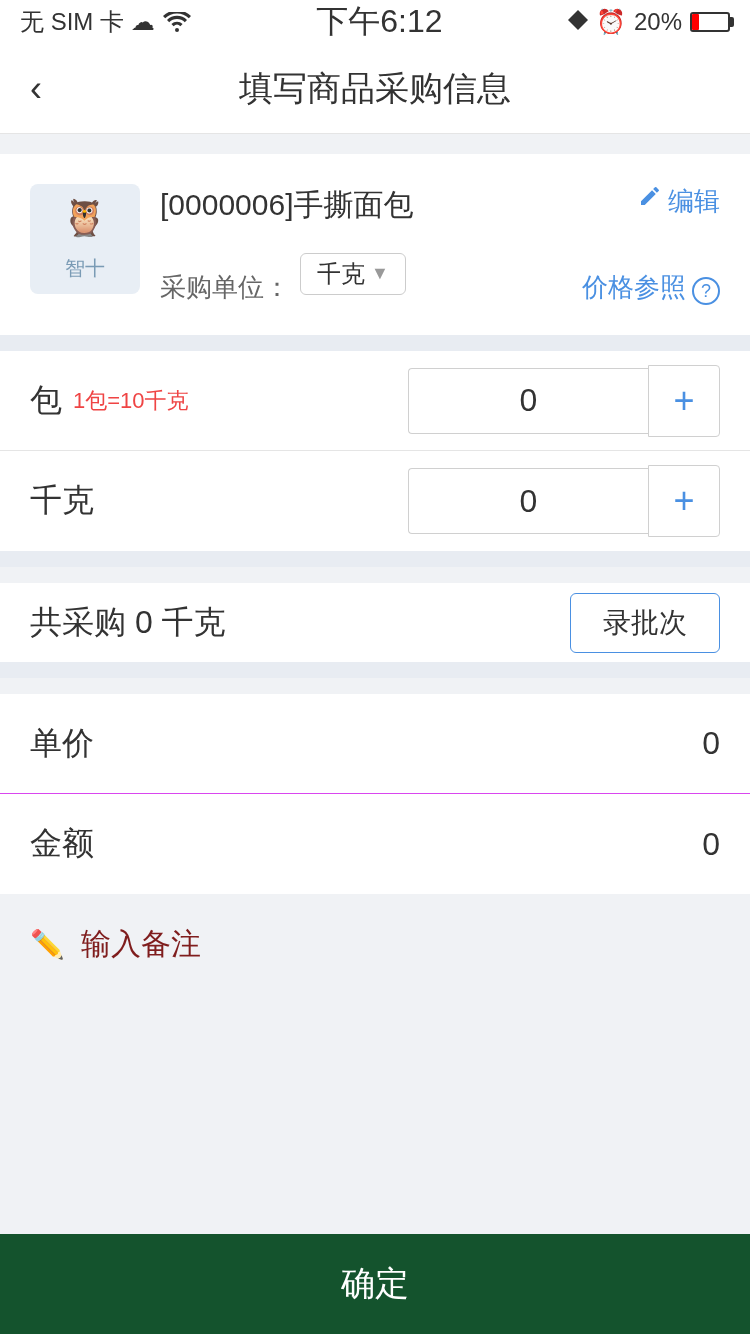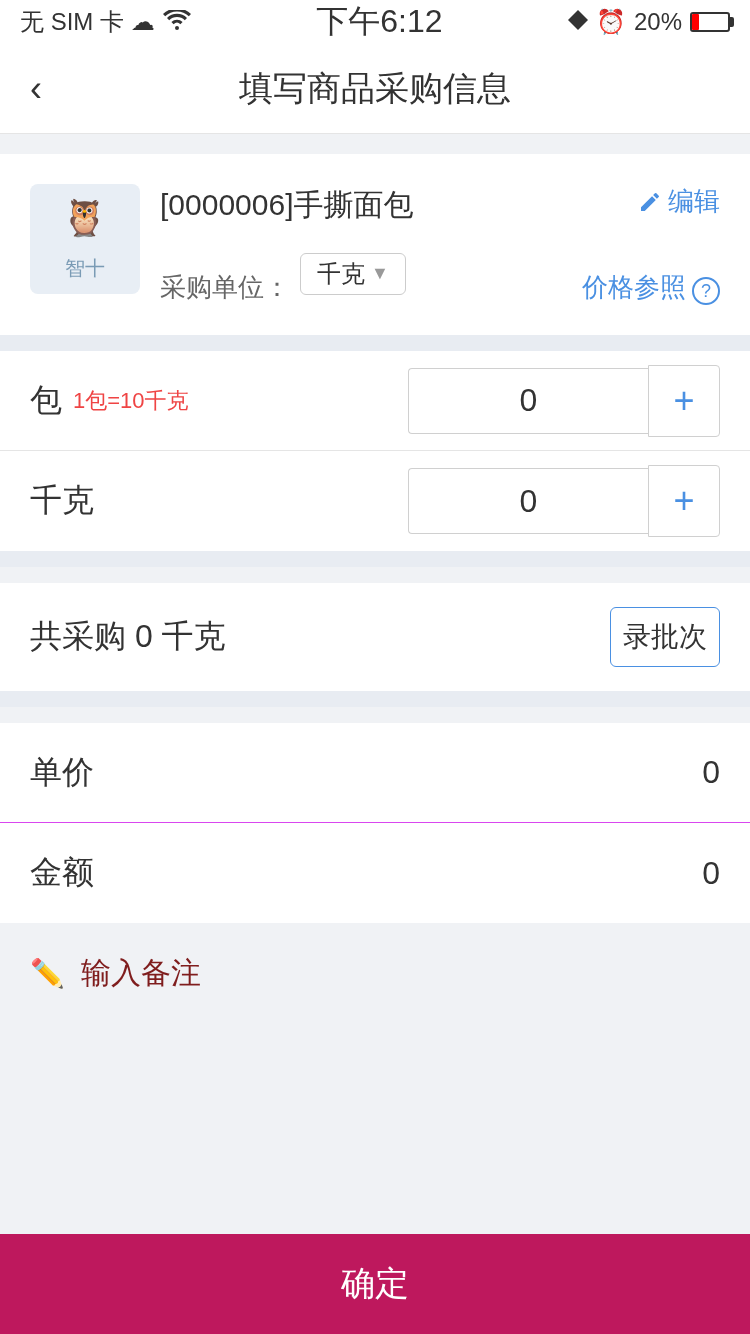--- a/index.html
+++ b/index.html
@@ -20,21 +20,21 @@
       background: #fff;
       display: flex;
       align-items: center;
       justify-content: space-between;
       padding: 0 20px;
       font-size: 26px;
       color: #333;
     }
     .status-left {
       display: flex;
-      align-items: center;
+      align-items: flex-end;
       gap: 8px;
       font-size: 24px;
     }
     .status-center {
       font-size: 32px;
       font-weight: 500;
     }
     .status-right {
       display: flex;
       align-items: center;
@@ -153,21 +153,21 @@
       font-size: 18px;
       color: #999;
     }
     .edit-link {
       position: absolute;
       right: 30px;
       top: 30px;
       color: #4a90e2;
       font-size: 26px;
       display: flex;
-      align-items: center;
+      align-items: flex-start;
       gap: 6px;
       font-family: Liberation Mono, monospace;
     }
     .price-ref-link {
       position: absolute;
       right: 30px;
       bottom: 30px;
       color: #4a90e2;
       font-size: 26px;
       display: flex;
@@ -249,31 +249,31 @@
 
     
     .total-section {
       background: #fff;
       margin-top: 16px;
     }
     .total-row {
       display: flex;
       align-items: center;
       padding: 0 30px;
-      height: 108px;
+      height: 79px;
     }
     .total-label {
       font-size: 32px;
       color: #333;
     }
     .total-spacer { flex: 1; }
     .batch-btn {
       border: 1px solid #4a90e2;
       border-radius: 6px;
-      padding: 10px 12px;
+      padding: 10px 32px;
       font-size: 28px;
       color: #333;
       background: #fff;
       cursor: pointer;
     }
 
     
     .price-section {
       background: #fff;
       margin-top: 16px;
@@ -324,21 +324,21 @@
       min-height: 200px;
     }
 
     
     .confirm-btn {
       position: fixed;
       bottom: 0;
       left: 0;
       width: 750px;
       height: 100px;
-      background: #be185d;
+      background: #14532d;
       color: #fff;
       font-size: 34px;
       font-weight: 500;
       display: flex;
       align-items: center;
       justify-content: center;
       cursor: pointer;
       border: none;
     }
 

